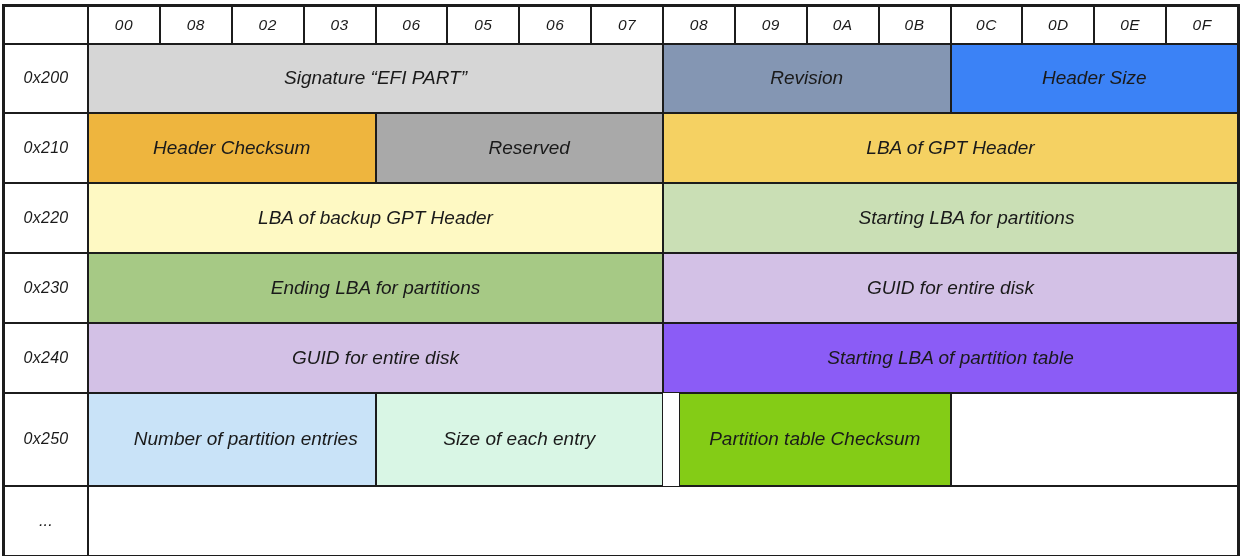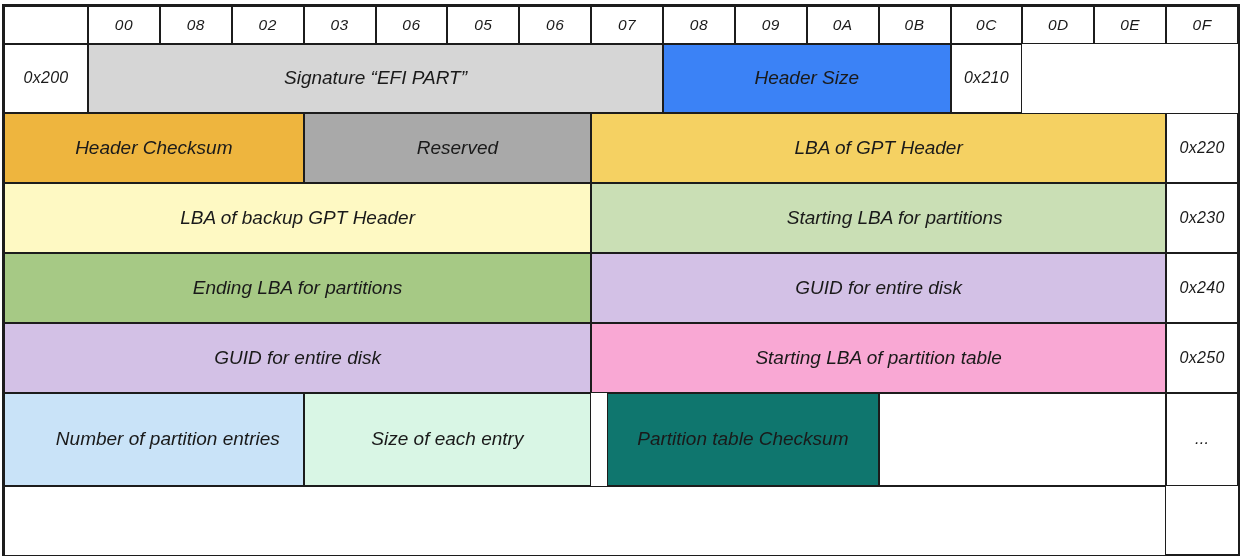--- a/index.html
+++ b/index.html
@@ -70,35 +70,36 @@
       <div class="cell byte-head">08</div>
       <div class="cell byte-head">09</div>
       <div class="cell byte-head">0A</div>
       <div class="cell byte-head">0B</div>
       <div class="cell byte-head">0C</div>
       <div class="cell byte-head">0D</div>
       <div class="cell byte-head">0E</div>
       <div class="cell byte-head">0F</div>
       <div class="cell offset">0x200</div>
       <div class="cell field" style="grid-column: span 8; background: rgb(214, 214, 214);">Signature “EFI PART”</div>
+      <div class="cell field" style="grid-column: span 4; background: rgb(132, 150, 179);">Revision</div>
       <div class="cell field" style="grid-column: span 4; background: #3b82f6;">Header Size</div>
       <div class="cell offset">0x210</div>
       <div class="cell field" style="grid-column: span 4; background: rgb(238, 181, 62);">Header Checksum</div>
       <div class="cell field" style="grid-column: span 4; background: rgb(169, 169, 169); padding-left: 28px;">Reserved</div>
       <div class="cell field" style="grid-column: span 8; background: rgb(245, 209, 98);">LBA of GPT Header</div>
       <div class="cell offset">0x220</div>
       <div class="cell field" style="grid-column: span 8; background: #fef9c3;">LBA of backup GPT Header</div>
       <div class="cell field" style="grid-column: span 8; background: rgb(202, 223, 181); padding-left: 40px;">Starting LBA for partitions</div>
       <div class="cell offset">0x230</div>
       <div class="cell field" style="grid-column: span 8; background: rgb(166, 201, 133);">Ending LBA for partitions</div>
       <div class="cell field" style="grid-column: span 8; background: rgb(211, 193, 230);">GUID for entire disk</div>
       <div class="cell offset">0x240</div>
       <div class="cell field" style="grid-column: span 8; background: rgb(211, 193, 230);">GUID for entire disk</div>
-      <div class="cell field" style="grid-column: span 8; background: #f9a8d4;">Starting LBA of partition table</div>
+      <div class="cell field" style="grid-column: span 8; background: #8b5cf6;">Starting LBA of partition table</div>
       <div class="cell offset">0x250</div>
       <div class="cell field" style="grid-column: span 4; background: rgb(201, 227, 248); padding-left: 36px;">Number of partition entries</div>
       <div class="cell field" style="grid-column: span 4; background: rgb(217, 246, 229);">Size of each entry</div>
-      <div class="cell field" style="grid-column: span 4; background: #0f766e; margin-left: 16px;">Partition table Checksum</div>
+      <div class="cell field" style="grid-column: span 4; background: #84cc16; margin-left: 16px;">Partition table Checksum</div>
       <div class="cell field" style="grid-column: span 4; background: rgb(255, 255, 255);"></div>
       <div class="cell offset">...</div>
       <div class="cell field" style="grid-column: span 16; background: rgb(255, 255, 255);"></div>
     </div>
 </div>
 
 </body></html>

